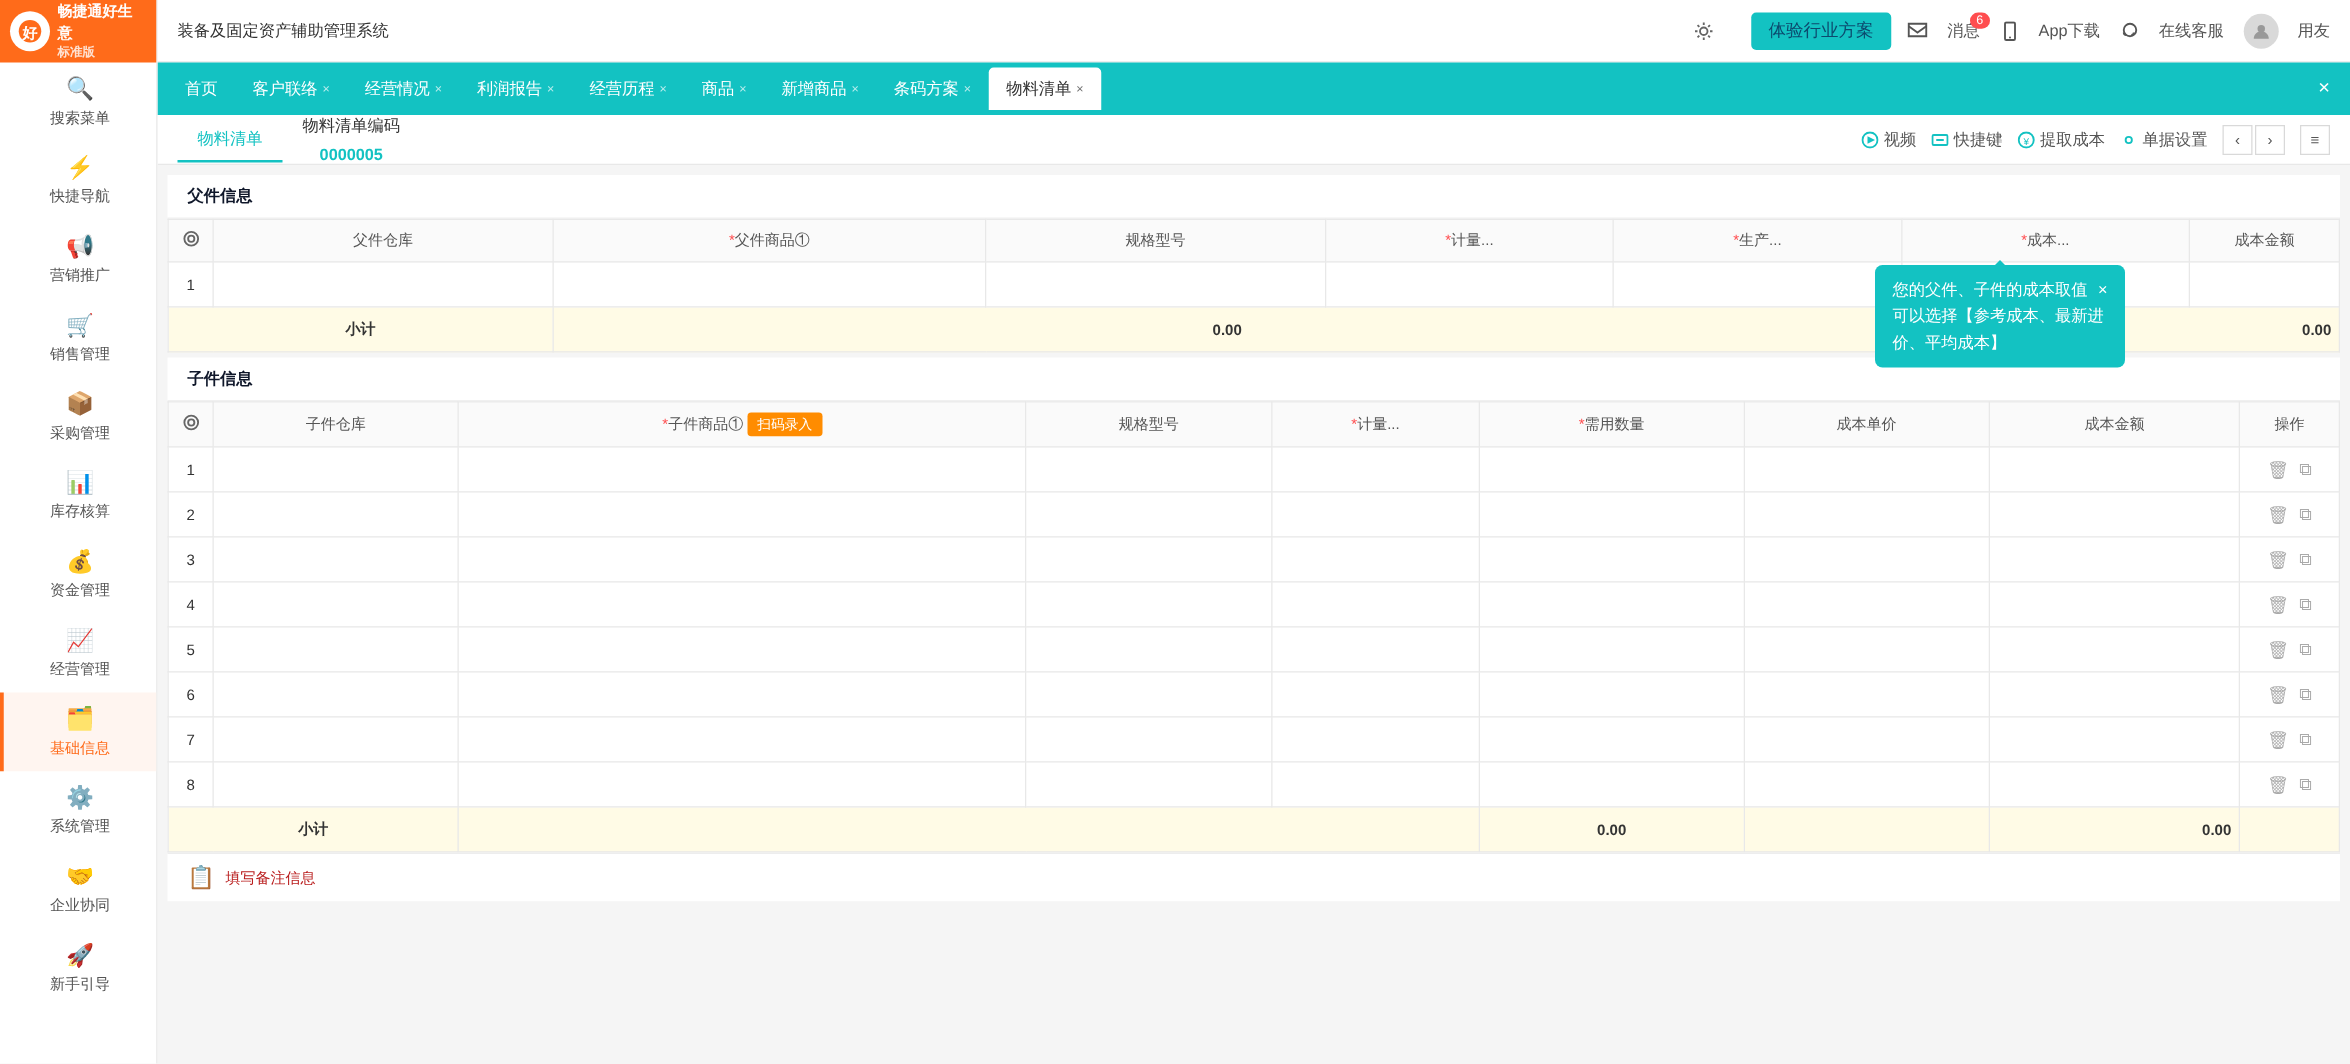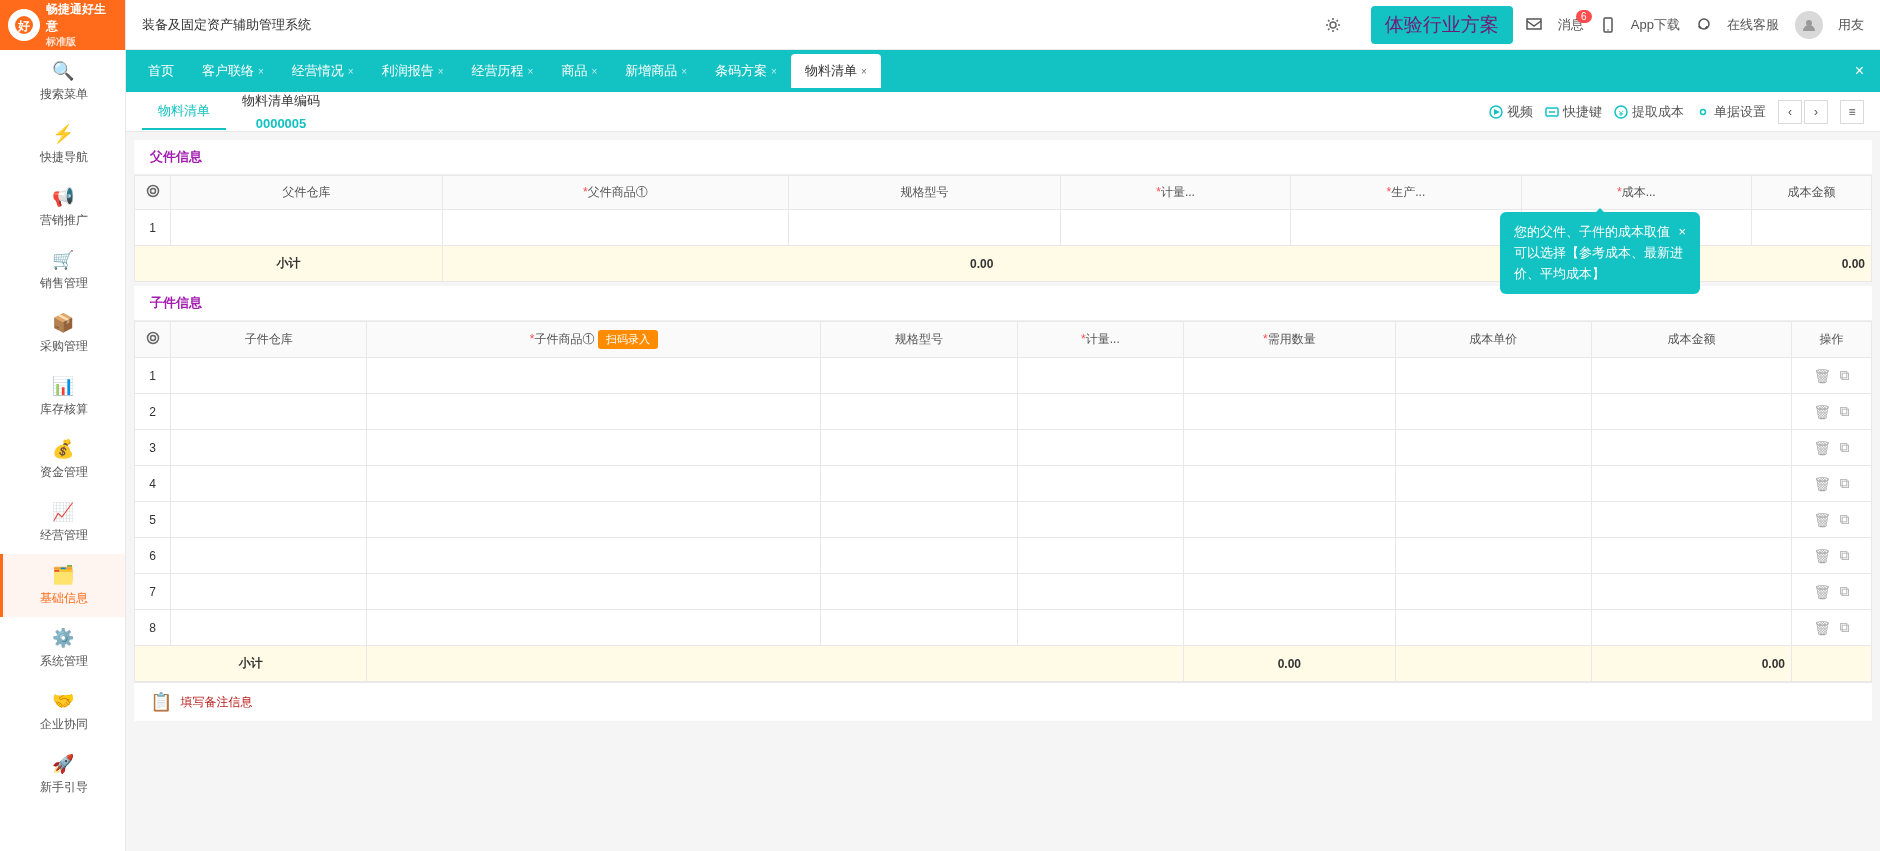--- a/index.html
+++ b/index.html
@@ -68,26 +68,26 @@
       background: #fff;
       height: 50px;
       display: flex;
       align-items: center;
       padding: 16px 16px;
       border-bottom: 1px solid #e8e8e8;
       gap: 12px;
     }
     .topbar-btn {
       background: #13c2c2;
-      color: #701a75;
+      color: #0c4a6e;
       border: none;
       padding: 6px 14px;
       border-radius: 4px;
       cursor: pointer;
-      font-size: 19px;
+      font-size: 14px;
       margin-left: 18px;
     }
     .topbar-icons {
       display: flex;
       align-items: center;
       gap: 16px;
       color: #555;
       font-size: 13px;
     }
     .topbar-icon-item {
@@ -211,21 +211,21 @@
 
     
     .section {
       background: #fff;
       margin: 8px;
     }
     .section-title {
       padding: 8px 16px;
       font-size: 13px;
       font-weight: bold;
-      color: #a21caf;
+      color: #0f172a;
       border-bottom: 1px solid #f0f0f0;
     }
 
     
     .data-table {
       width: 100%;
       border-collapse: collapse;
     }
     .data-table th {
       background: #fafafa;

